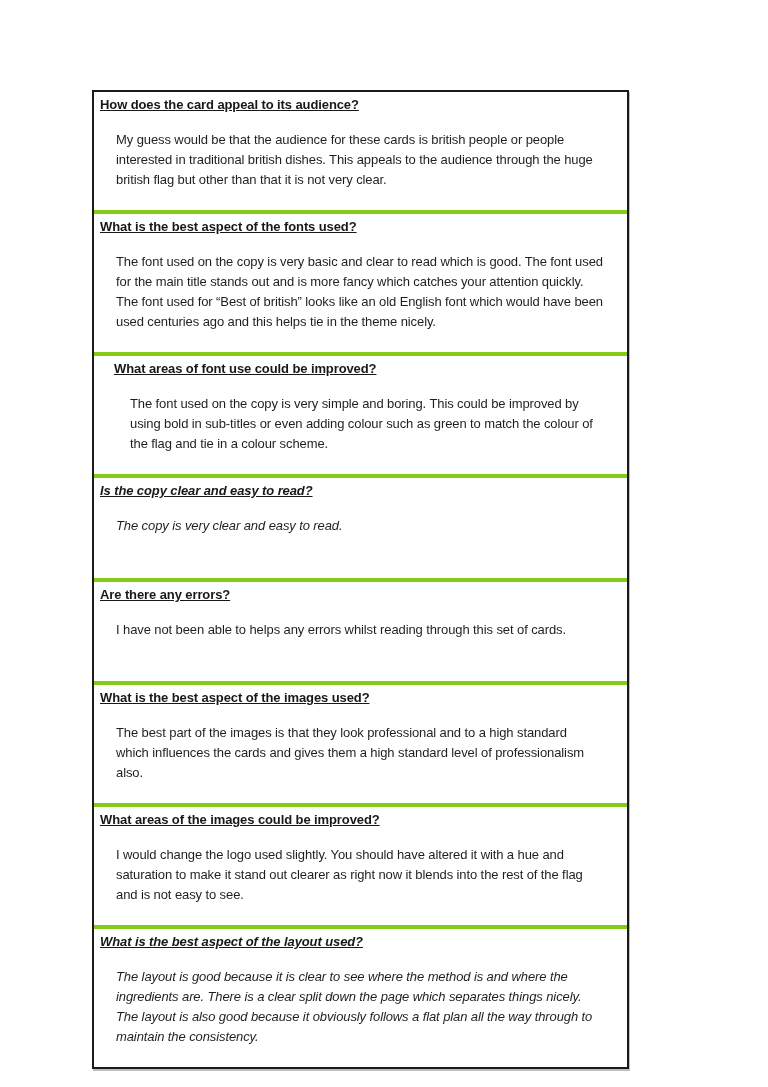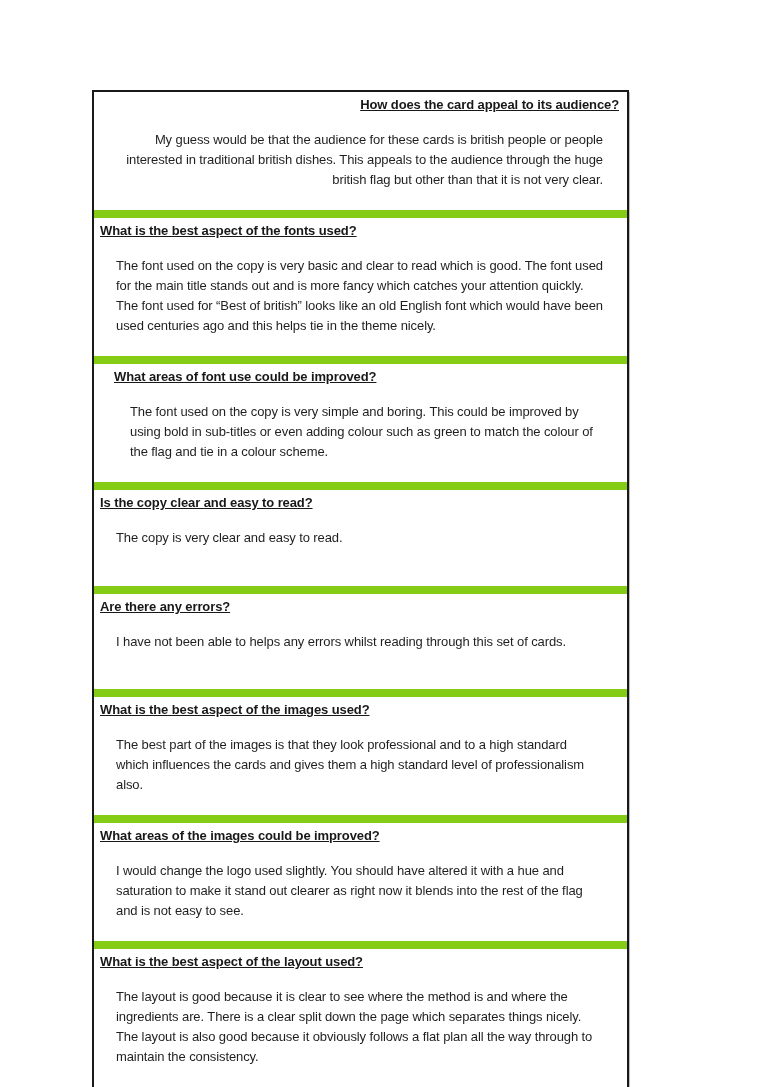--- a/index.html
+++ b/index.html
@@ -21,31 +21,31 @@
     top: 90px;
     width: 537px;
     box-sizing: border-box;
     border: 2px solid #1a1a1a;
     background: #ffffff;
     box-shadow: 1px 2px 0 rgba(0,0,0,0.25);
   }
   .qa-row {
     box-sizing: border-box;
     padding: 3px 8px 4px 6px;
-    border-top: 8px solid #84cc16;
+    border-top: 4px solid #84cc16;
   }
   .qa-row:first-child { border-top: none; }
-  .qa-row:nth-child(1) { min-height: 105px; text-align: right; }
+  .qa-row:nth-child(1) { min-height: 105px; }
   .qa-row:nth-child(2) { min-height: 110px; }
   .qa-row:nth-child(3) { min-height: 103px; padding-left: 20px; }
-  .qa-row:nth-child(4) { min-height: 104px; }
+  .qa-row:nth-child(4) { min-height: 104px; font-style: italic; }
   .qa-row:nth-child(5) { min-height: 103px; }
   .qa-row:nth-child(6) { min-height: 105px; }
   .qa-row:nth-child(7) { min-height: 105px; }
-  .qa-row:nth-child(8) { min-height: 109px; }
+  .qa-row:nth-child(8) { min-height: 109px; font-style: italic; }
   .question {
     display: block;
     font-size: 13px;
     line-height: 19px;
     font-weight: bold;
     text-decoration: underline;
     letter-spacing: -0.1px;
     color: #181818;
   }
   .answer {

